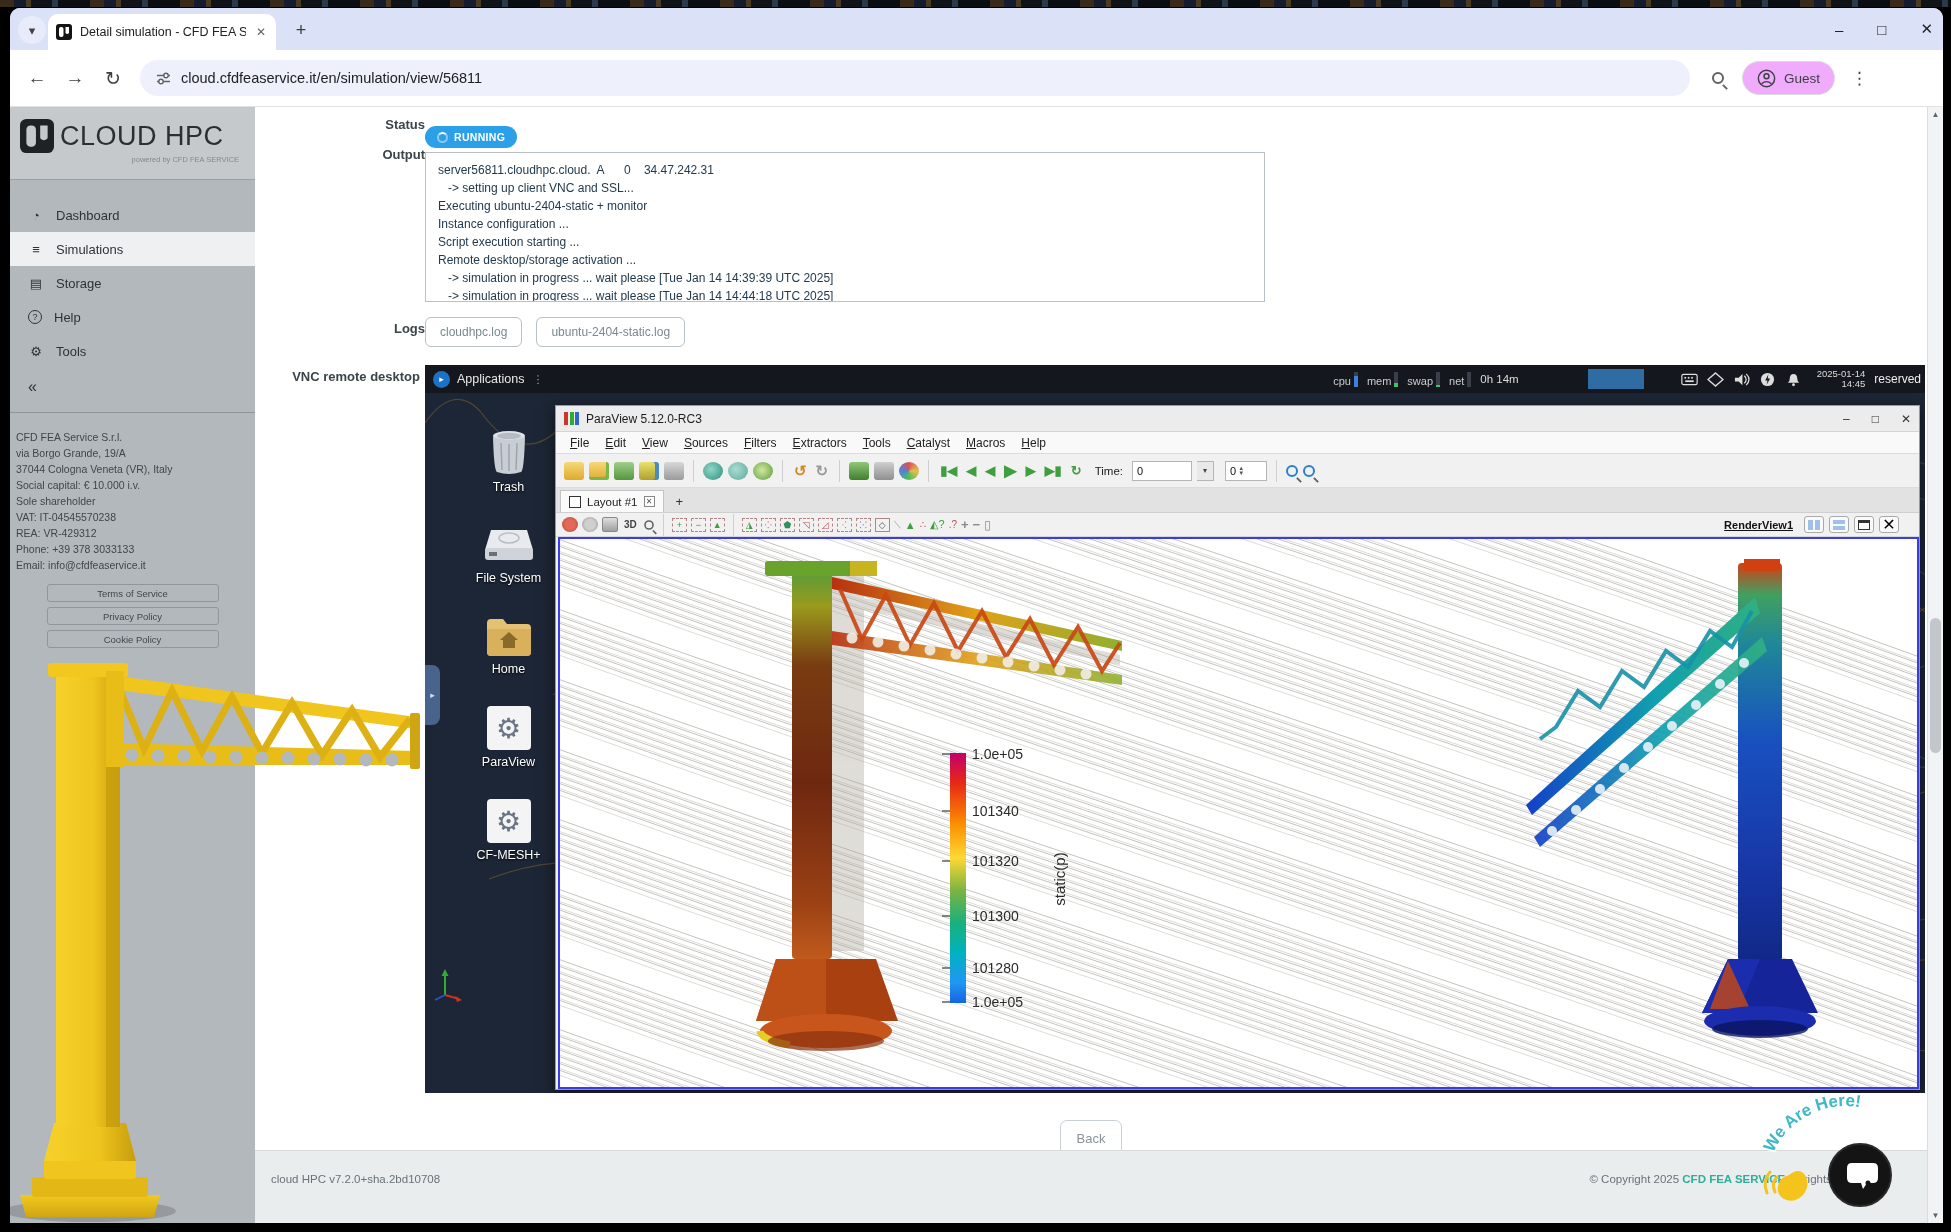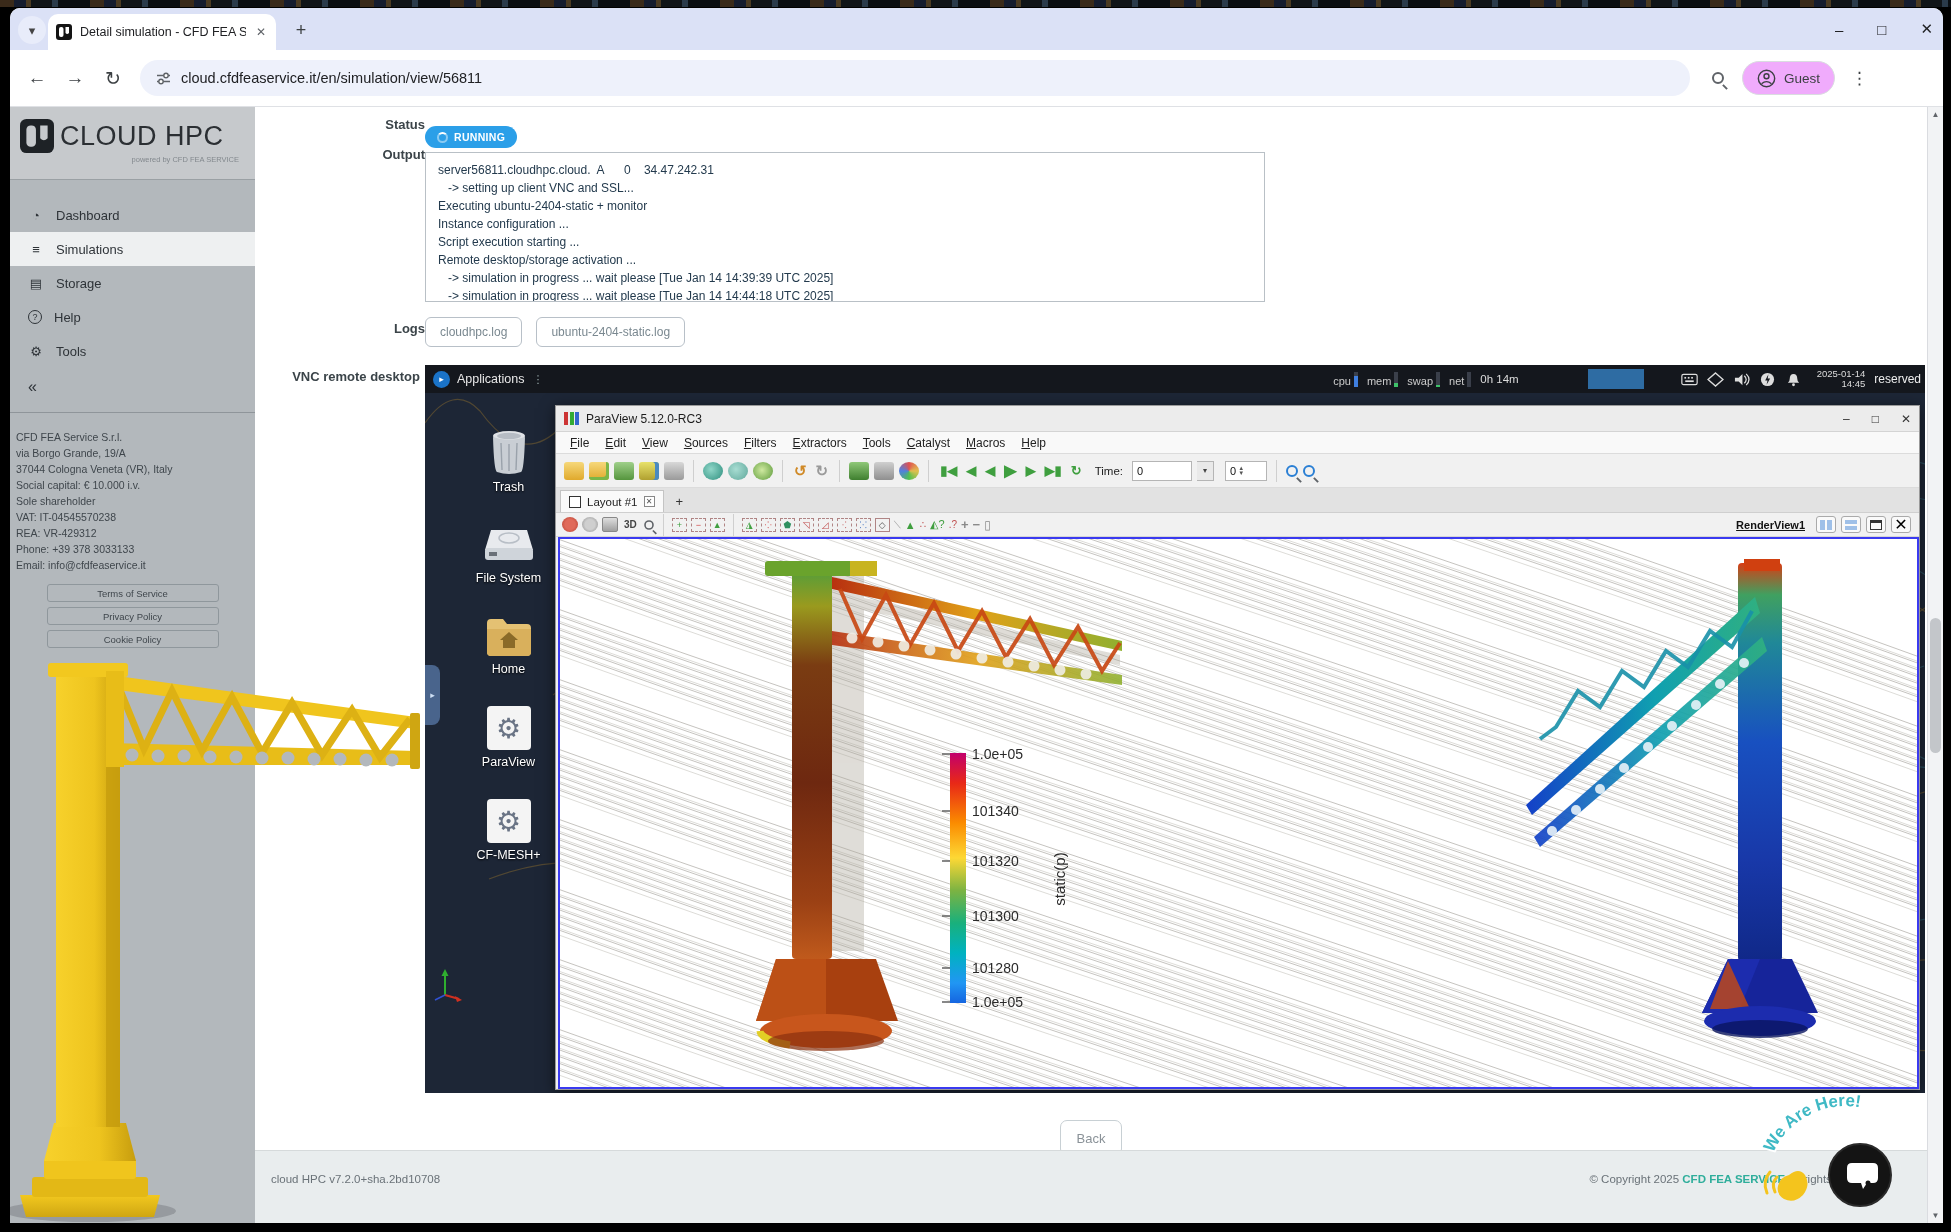--- a/index.html
+++ b/index.html
@@ -91,21 +91,21 @@
   .pv-spin{width:42px;height:20px;border:1px solid #b5b5b5;background:#fff;font-size:11px;padding:0 4px;color:#111;display:inline-flex;align-items:center;}
   .spin-arrows{display:inline-flex;flex-direction:column;font-size:6px;color:#555;line-height:5px;margin-left:2px;}
   .bluemag{color:#2a7fd4;font-weight:700;}
   .pvtabs{position:absolute;left:0;top:82px;width:100%;height:25px;background:#e2e2e2;border-bottom:1px solid #cfcfcf;display:flex;align-items:flex-end;padding-left:4px;gap:6px;}
   .pvtab{height:22px;background:#fafafa;border:1px solid #c4c4c4;border-bottom:none;display:flex;align-items:center;gap:6px;padding:0 8px;font-size:11.5px;color:#222;}
   .pvtab .bx{width:11px;height:11px;border:1px solid #888;display:inline-flex;align-items:center;justify-content:center;font-size:8px;color:#555;background:#fff;}
   .pvplus{font-size:13px;color:#333;padding:0 10px 3px 6px;cursor:pointer;}
   .pvtb2{position:absolute;left:0;top:107px;width:100%;height:24px;background:#f1f1f1;border-bottom:1px solid #d6d6d6;display:flex;align-items:center;gap:4px;padding-left:6px;}
   .t2{width:16px;height:15px;border-radius:2px;display:inline-block;}
   .selbox{width:15px;height:14px;border:1px dashed #b08585;display:inline-flex;align-items:center;justify-content:center;font-size:9px;}
-  .rv-cluster{margin-left:auto;display:flex;align-items:center;gap:5px;padding-right:8px;}
+  .rv-cluster{margin-left:auto;display:flex;align-items:center;gap:5px;padding-right:20px;}
   .rv-name{font-size:11px;font-weight:700;color:#111;text-decoration:underline;margin-right:6px;}
   .rvbtn{width:20px;height:17px;border:1px solid #aaa;background:#fafafa;border-radius:3px;display:inline-flex;align-items:center;justify-content:center;padding:2px;cursor:pointer;}
   .renderview{position:absolute;left:2px;top:131px;width:1361px;height:552px;background:#fff;border:2px solid #3a3af0;overflow:hidden;}
   
   .backbtn{position:absolute;left:805px;top:1013px;width:62px;height:36px;background:#fff;border:1px solid #c8d0d4;border-radius:7px;color:#8a9298;font-size:13px;cursor:pointer;}
   .footer{position:absolute;left:0;bottom:0;width:100%;height:73px;background:#e9edee;border-top:1px solid #d6dadb;}
   .foot-ver{position:absolute;left:16px;top:22px;font-size:11.5px;color:#6a7278;}
   .foot-copy{position:absolute;right:60px;top:22px;font-size:11.5px;color:#6a7278;}
   .foot-copy b{color:#2fae9b;font-weight:700;}
   .chat{position:absolute;right:26px;top:972px;width:170px;height:132px;z-index:12;}

